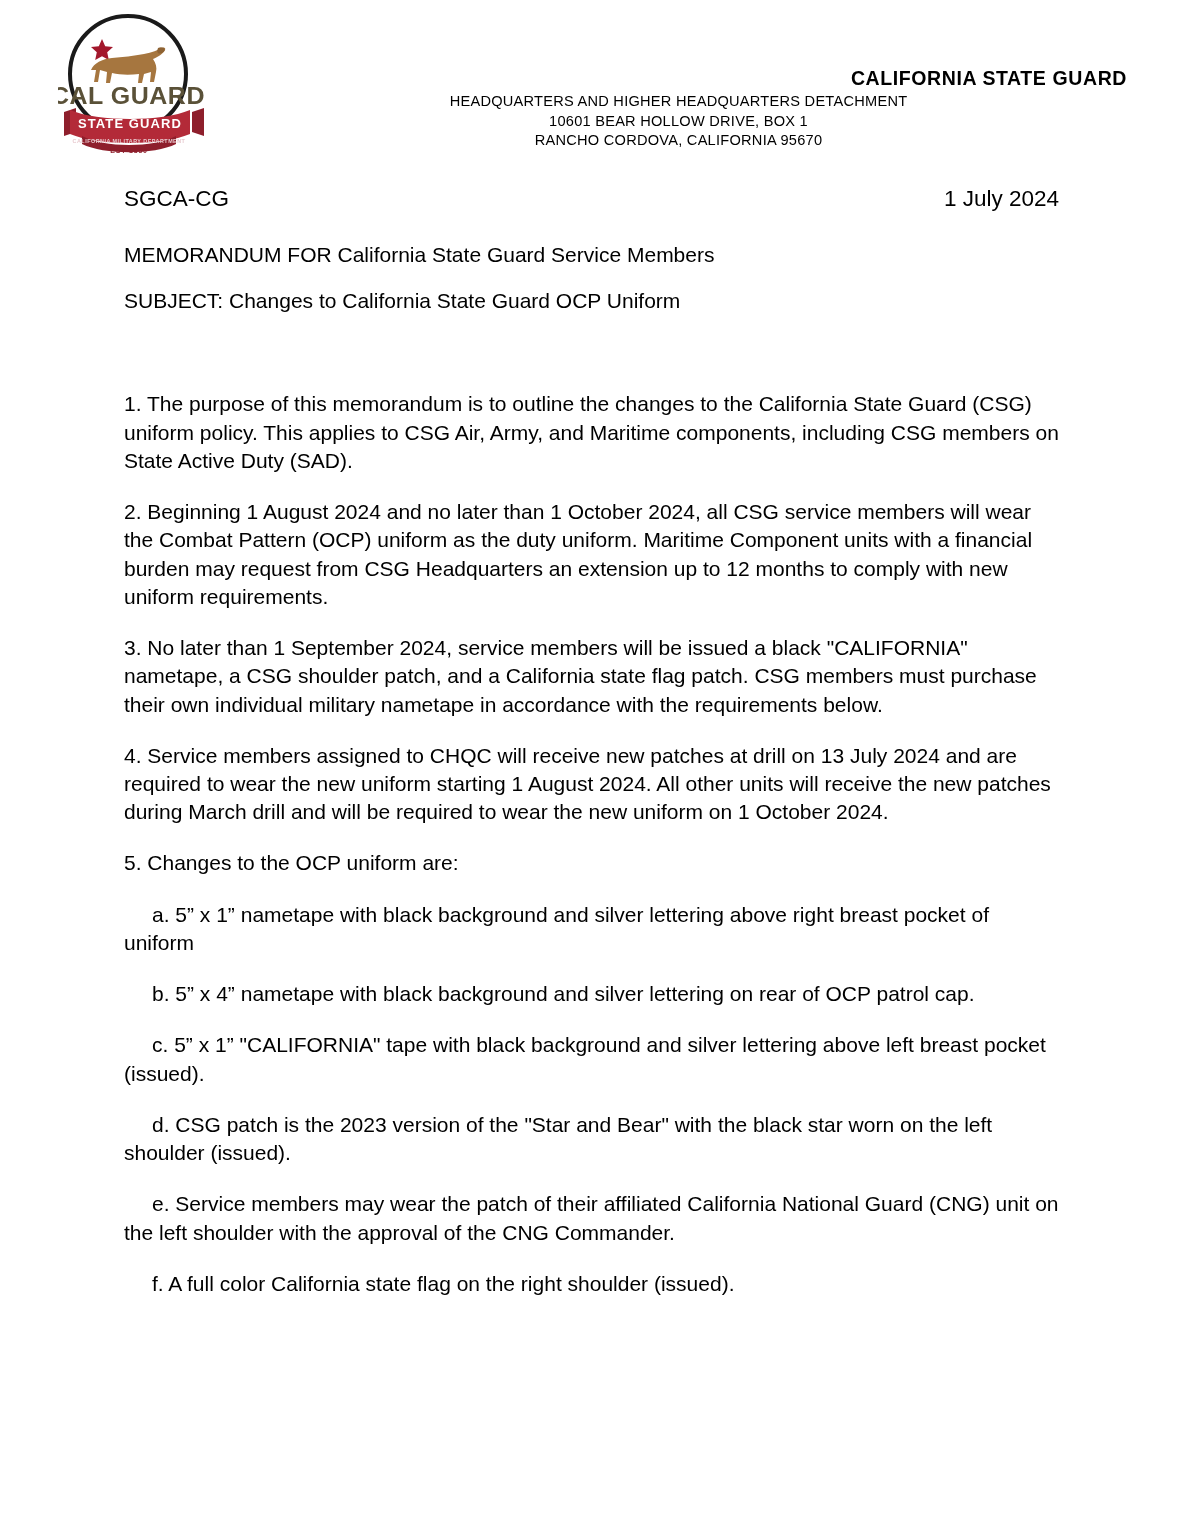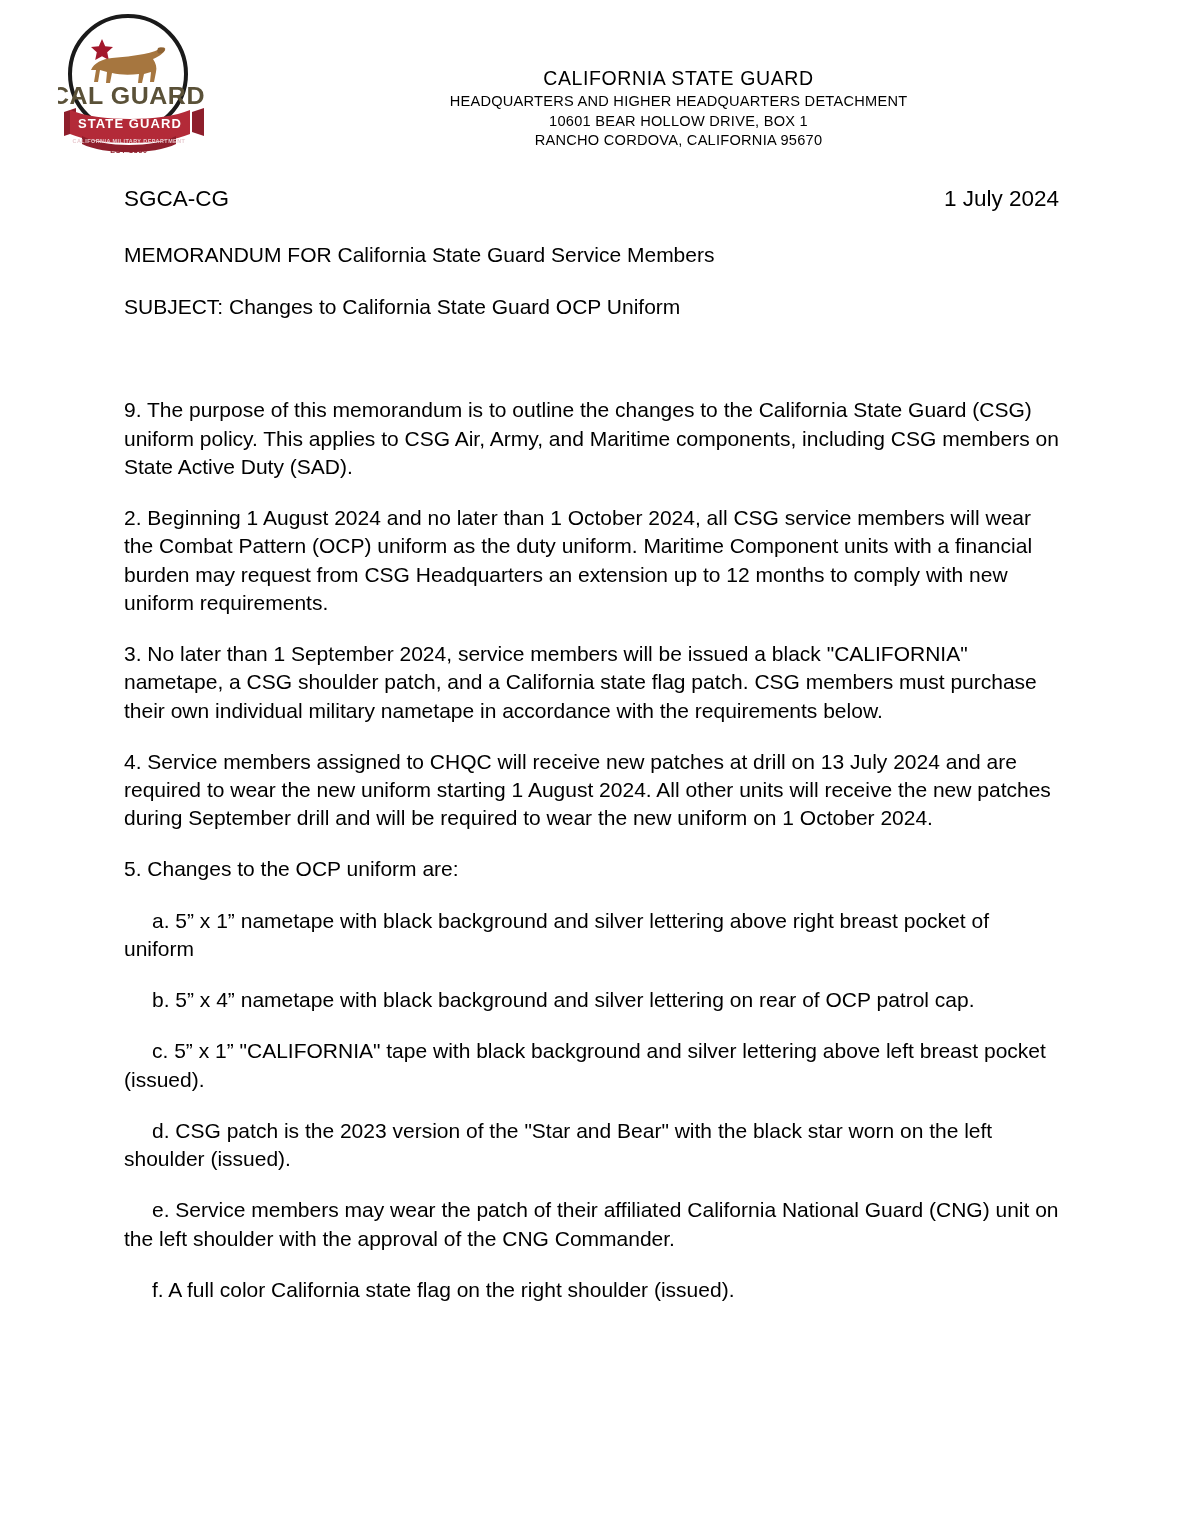--- a/index.html
+++ b/index.html
@@ -37,23 +37,24 @@
 
   .hdr-block {
     position: absolute;
     left: 230px;
     right: 60px;
     top: 66px;
     text-align: center;
   }
   .hdr-line1 {
     font-size: 19.5px;
-    font-weight: normal;
+    font-weight: bold;
     letter-spacing: 0.6px;
     line-height: 1.32;
+    text-align: right;
   }
   .hdr-line2,
   .hdr-line3,
   .hdr-line4 {
     font-size: 14.6px;
     font-weight: normal;
     letter-spacing: 0.25px;
     line-height: 1.36;
   }
 
@@ -71,21 +72,21 @@
     align-items: baseline;
     font-size: 22.5px;
     margin-bottom: 29px;
   }
   .refline .office { }
   .refline .date { }
 
   .memo-for,
   .subject {
     font-size: 21px;
-    margin-bottom: 24px;
+    margin-bottom: 18px;
     line-height: 1.32;
   }
   .subject { margin-bottom: 76px; }
 
   p.para {
     font-size: 21px;
     line-height: 1.345;
     margin: 0 0 23px 0;
     text-align: left;
   }
@@ -141,24 +142,24 @@
 
     <div class="refline">
       <span class="office">SGCA-CG</span>
       <span class="date">1 July 2024</span>
     </div>
 
     <div class="memo-for">MEMORANDUM FOR California State Guard Service Members</div>
 
     <div class="subject">SUBJECT:  Changes to California State Guard OCP Uniform</div>
 
-    <p class="para">9. The purpose of this memorandum is to outline the changes to the California State Guard (CSG) uniform policy. This applies to CSG Air, Army, and Maritime components, including CSG members on State Active Duty (SAD).</p>
+    <p class="para">1. The purpose of this memorandum is to outline the changes to the California State Guard (CSG) uniform policy. This applies to CSG Air, Army, and Maritime components, including CSG members on State Active Duty (SAD).</p>
     <p class="para">2. Beginning 1 August 2024 and no later than 1 October 2024, all CSG service members will wear the Combat Pattern (OCP) uniform as the duty uniform. Maritime Component units with a financial burden may request from CSG Headquarters an extension up to 12 months to comply with new uniform requirements.</p>
     <p class="para">3. No later than 1 September 2024, service members will be issued a black "CALIFORNIA" nametape, a CSG shoulder patch, and a California state flag patch. CSG members must purchase their own individual military nametape in accordance with the requirements below.</p>
-    <p class="para">4. Service members assigned to CHQC will receive new patches at drill on 13 July 2024 and are required to wear the new uniform starting 1 August 2024. All other units will receive the new patches during September drill and will be required to wear the new uniform on 1 October 2024.</p>
+    <p class="para">4. Service members assigned to CHQC will receive new patches at drill on 13 July 2024 and are required to wear the new uniform starting 1 August 2024. All other units will receive the new patches during March drill and will be required to wear the new uniform on 1 October 2024.</p>
     <p class="para">5. Changes to the OCP uniform are:</p>
 
     <p class="para sub">a. 5” x 1” nametape with black background and silver lettering above right breast pocket of uniform</p>
     <p class="para sub">b. 5” x 4” nametape with black background and silver lettering on rear of OCP patrol cap.</p>
     <p class="para sub">c. 5” x 1” "CALIFORNIA" tape with black background and silver lettering above left breast pocket (issued).</p>
     <p class="para sub">d. CSG patch is the 2023 version of the "Star and Bear" with the black star worn on the left shoulder (issued).</p>
     <p class="para sub">e. Service members may wear the patch of their affiliated California National Guard (CNG) unit on the left shoulder with the approval of the CNG Commander.</p>
     <p class="para sub last">f. A full color California state flag on the right shoulder (issued).</p>
 
   </div>

